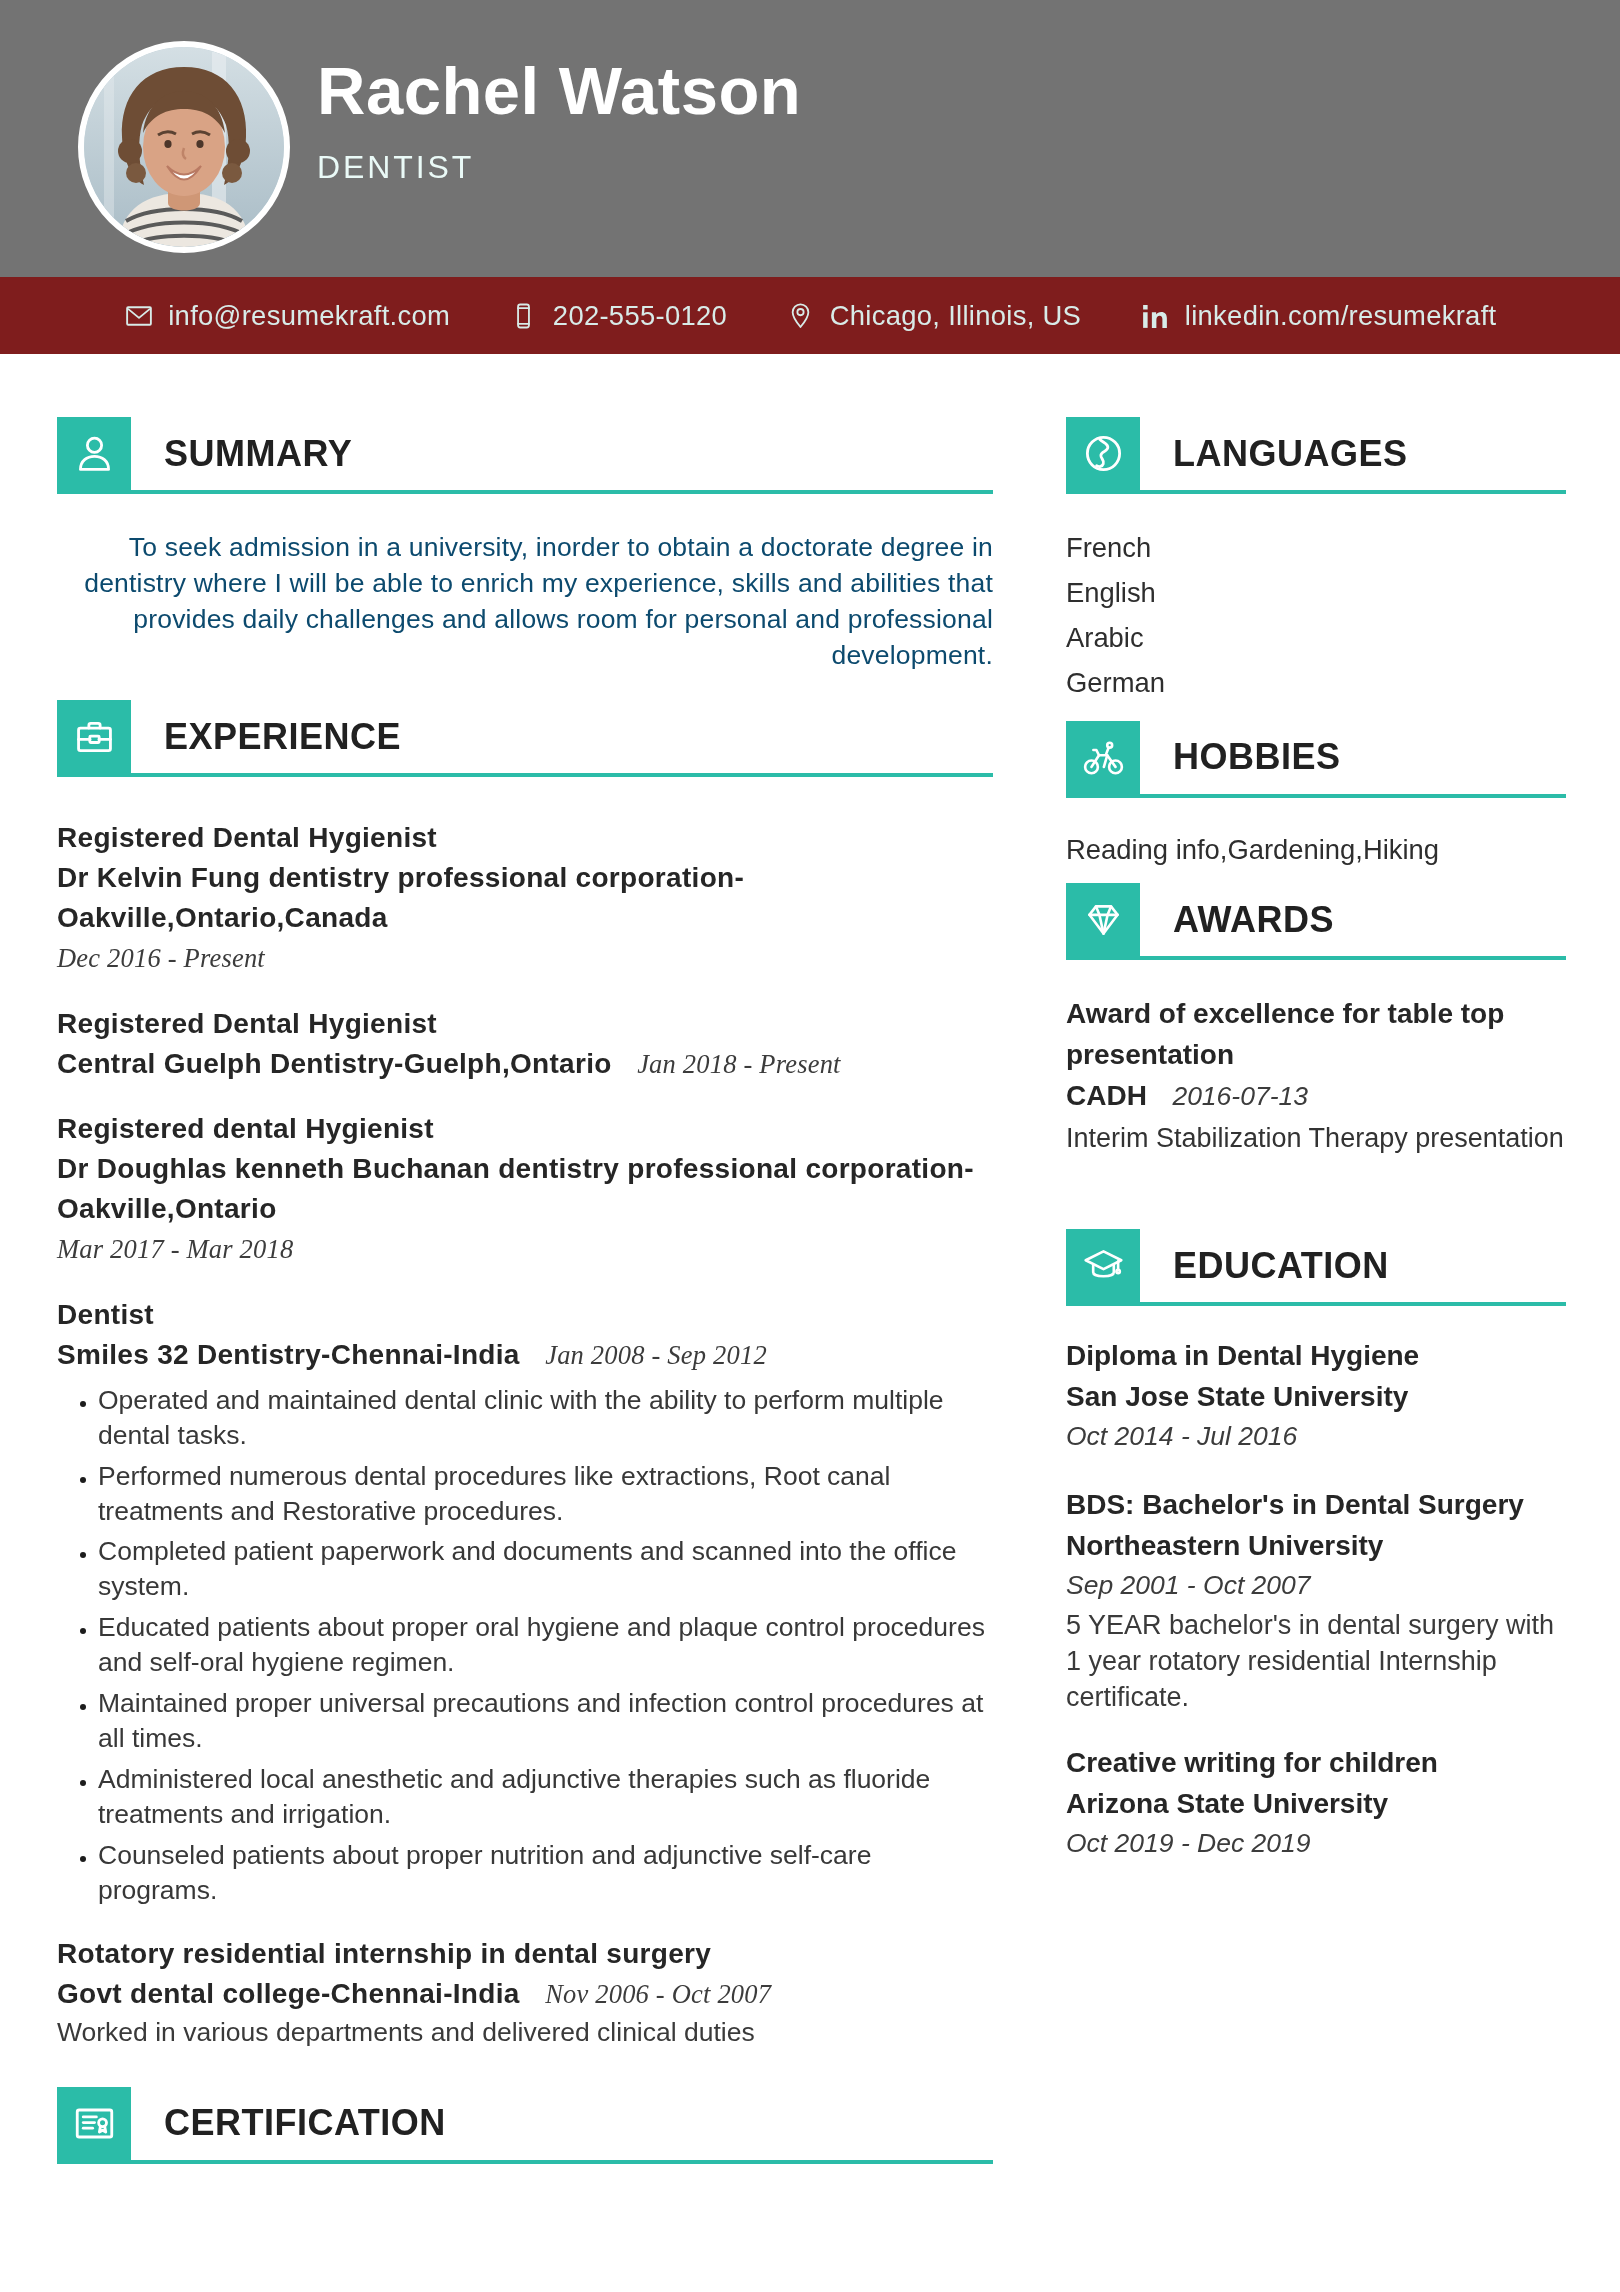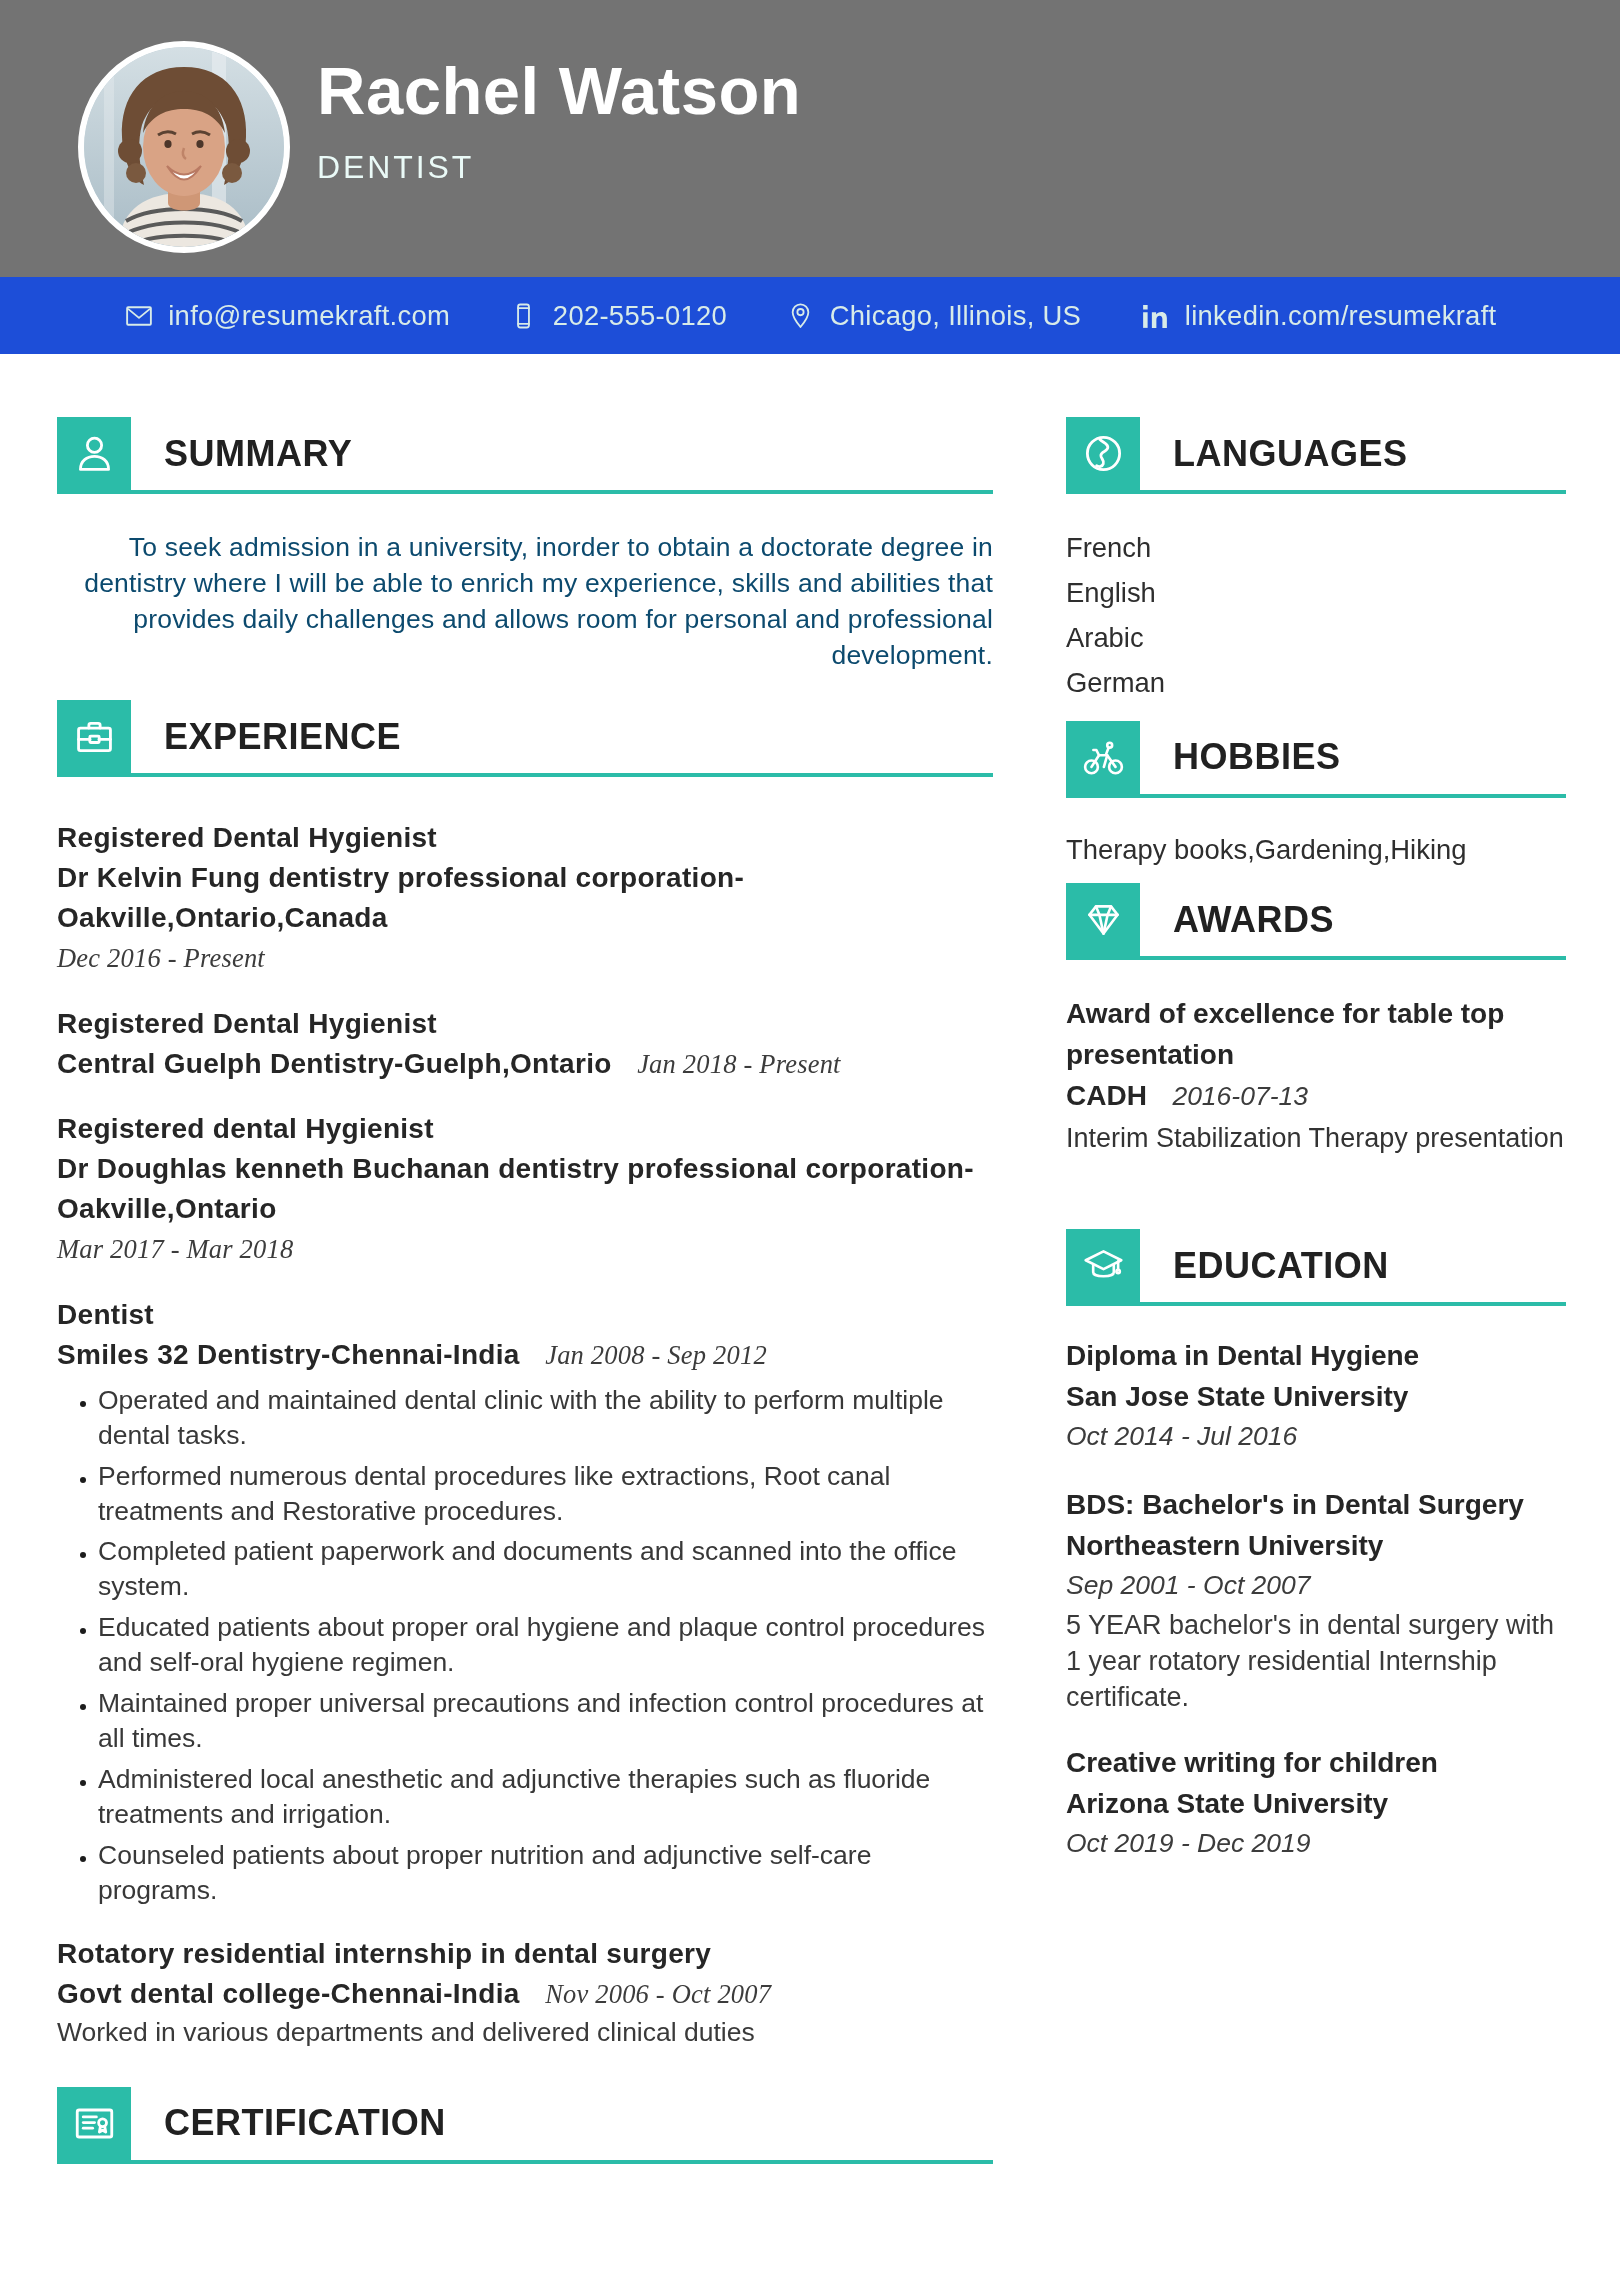--- a/index.html
+++ b/index.html
@@ -11,21 +11,21 @@
   .header{height:277px;background:#737373;position:relative;}
   .avatar-ring{
     position:absolute;left:78px;top:41px;width:212px;height:212px;border-radius:50%;
     border:6.9px solid #ffffff;overflow:hidden;background:#c3d3da;box-sizing:border-box;
   }
   .avatar-ring svg{display:block;width:100%;height:100%;}
   .header-text{position:absolute;left:317px;top:55px;}
   .name{font-size:67px;font-weight:700;color:#ffffff;line-height:71px;letter-spacing:0.5px;}
   .job-title{margin-top:21.6px;font-size:32px;font-weight:400;color:#eafaf7;letter-spacing:2.9px;line-height:39px;}
   
-  .contact-bar{height:77px;background:#1d4ed8;display:flex;align-items:center;justify-content:center;gap:59px;}
+  .contact-bar{height:77px;background:#7f1d1d;display:flex;align-items:center;justify-content:center;gap:59px;}
   .contact-item{display:flex;align-items:center;gap:14.7px;font-size:27.4px;color:#d8ebe8;letter-spacing:0.3px;}
   .contact-item svg{display:block;flex:none;}
   
   .content{display:flex;gap:73px;padding:63px 54px 0 57px;box-sizing:border-box;}
   .left-col{width:936px;flex:none;}
   .right-col{flex:1;min-width:0;}
   
   .sec-head{display:flex;align-items:center;gap:33px;border-bottom:4.9px solid #2bbca8;}
   .icon-box{width:74px;height:73px;background:#2bbca8;flex:none;display:flex;align-items:center;justify-content:center;}
   .icon-box svg{display:block;}
@@ -273,21 +273,21 @@
                 <circle cx="18.4" cy="17" r="3.4"></circle>
               <path d="M5.6,17 L9.6,10.8 H14 L18.4,17"></path>
               <path d="M9.6,10.8 L8.2,8 H6.6"></path>
               <path d="M14,10.8 L12.2,17"></path>
               <circle cx="15.3" cy="5.4" r="1.3"></circle>
               <path d="M14.7,6.8 L13.4,10.2"></path>
             </svg>
           </div>
           <div class="sec-title">HOBBIES</div>
         </div>
-        <div class="hobbies-text">Therapy books,Gardening,Hiking</div>
+        <div class="hobbies-text">Reading info,Gardening,Hiking</div>
       </div>
 
       <div class="sec-awards">
         <div class="sec-head">
           <div class="icon-box">
             <svg width="45" height="45" viewBox="0 0 24 24" fill="none" stroke="#ffffff" stroke-width="1.4" stroke-linecap="round" stroke-linejoin="round">
               <path d="M4.5,9.5 L8,5 H16 L19.5,9.5 L12,19.5 Z"></path>
               <path d="M4.5,9.5 H19.5"></path>
               <path d="M8,5 L9.8,9.5 L12,19.5"></path>
               <path d="M16,5 L14.2,9.5 L12,19.5"></path>

